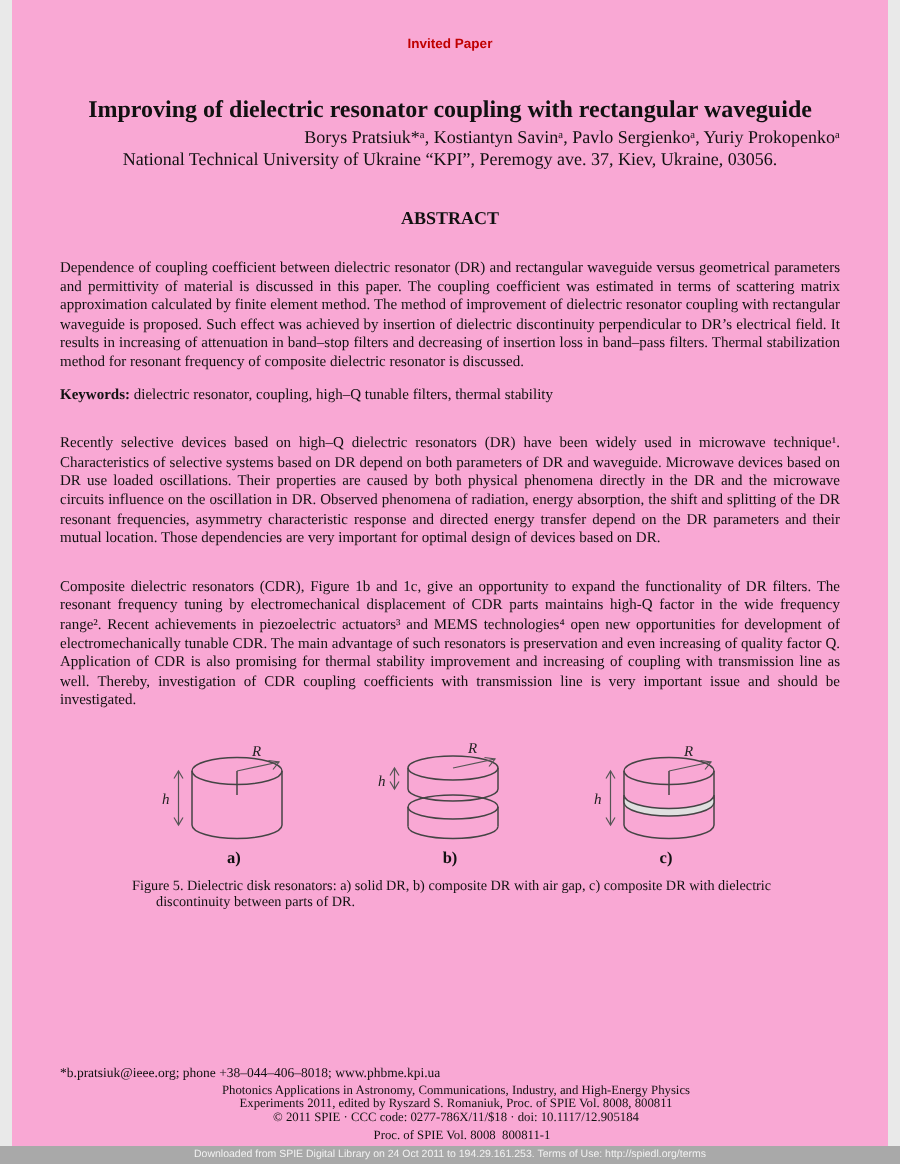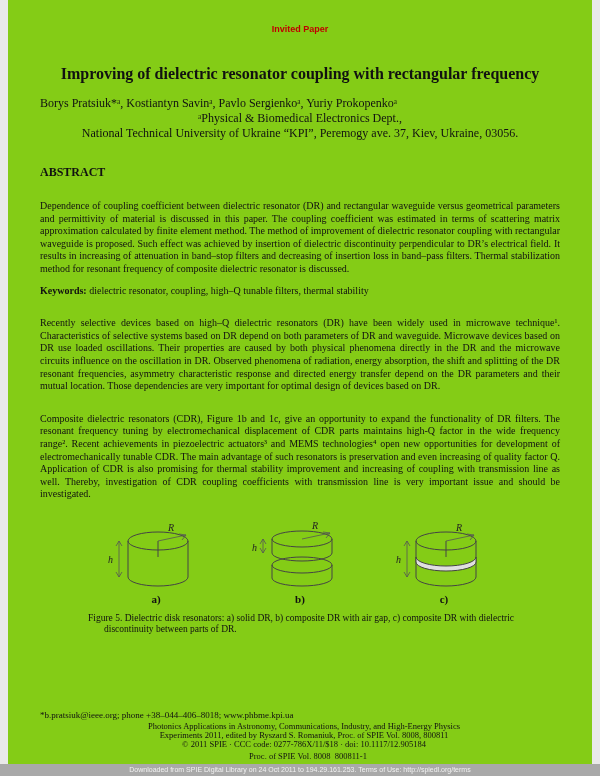--- a/index.html
+++ b/index.html
@@ -6,48 +6,47 @@
   body {
     width:600px; height:776px;
     background:#e9e9e9;
     font-family:"Liberation Serif","DejaVu Serif",serif;
     color:#111;
     position:relative;
     overflow:hidden;
   }
   .sheet {
     position:absolute; left:8px; right:8px; top:0; bottom:0;
-    background:#84cc16;
+    background:#f9a8d4;
   }
   .content { padding:0 32px; }
   .invited {
     margin-top:24px;
     text-align:center;
     font-family:"Liberation Sans","DejaVu Sans",sans-serif;
     font-size:9px; font-weight:bold;
     color:#c00000;
   }
   .title {
     margin-top:30px;
     text-align:center;
     font-size:16px; font-weight:bold;
     line-height:20px;
   }
   .authors {
-    margin-top:12px;
-    text-align:left;
+    text-align:right;
     font-size:12px; line-height:15px;
   }
   .affil {
     text-align:center;
     font-size:12px; line-height:15px;
   }
   .abstract-heading, .section-heading {
     margin-top:24px;
-    text-align:left;
+    text-align:center;
     font-size:12px; font-weight:bold;
   }
   .body-text {
     margin-top:20px;
     font-size:10px; line-height:12.6px;
     text-align:justify;
   }
   .keywords { margin-top:9px; font-size:10px; line-height:12.6px; text-align:left; }
   .keywords .kw-label { font-weight:bold; }
   .figure-row {
@@ -89,24 +88,23 @@
   }
 </style>
 </head>
 <body>
 
 <div class="sheet">
   <div class="content">
 
     <div class="invited">Invited Paper</div>
 
-    <div class="title">Improving of dielectric resonator coupling with rectangular frequency</div>
+    <div class="title">Improving of dielectric resonator coupling with rectangular waveguide</div>
 
     <div class="authors">Borys Pratsiuk*ᵃ, Kostiantyn Savinᵃ, Pavlo Sergienkoᵃ, Yuriy Prokopenkoᵃ</div>
-    <div class="affil">ᵃPhysical &amp; Biomedical Electronics Dept.,</div>
     <div class="affil">National Technical University of Ukraine “KPI”, Peremogy ave. 37, Kiev, Ukraine, 03056.</div>
 
     <div class="abstract-heading">ABSTRACT</div>
     <div class="body-text">Dependence of coupling coefficient between dielectric resonator (DR) and rectangular waveguide versus geometrical parameters and permittivity of material is discussed in this paper. The coupling coefficient was estimated in terms of scattering matrix approximation calculated by finite element method. The method of improvement of dielectric resonator coupling with rectangular waveguide is proposed. Such effect was achieved by insertion of dielectric discontinuity perpendicular to DR’s electrical field. It results in increasing of attenuation in band–stop filters and decreasing of insertion loss in band–pass filters. Thermal stabilization method for resonant frequency of composite dielectric resonator is discussed.</div>
 
     <div class="keywords"><span class="kw-label">Keywords:</span><span> dielectric resonator, coupling, high–Q tunable filters, thermal stability</span></div>
 
     <div class="body-text">Recently selective devices based on high–Q dielectric resonators (DR) have been widely used in microwave technique¹. Characteristics of selective systems based on DR depend on both parameters of DR and waveguide. Microwave devices based on DR use loaded oscillations. Their properties are caused by both physical phenomena directly in the DR and the microwave circuits influence on the oscillation in DR. Observed phenomena of radiation, energy absorption, the shift and splitting of the DR resonant frequencies, asymmetry characteristic response and directed energy transfer depend on the DR parameters and their mutual location. Those dependencies are very important for optimal design of devices based on DR.</div>
     <div class="body-text">Composite dielectric resonators (CDR), Figure 1b and 1c, give an opportunity to expand the functionality of DR filters. The resonant frequency tuning by electromechanical displacement of CDR parts maintains high-Q factor in the wide frequency range². Recent achievements in piezoelectric actuators³ and MEMS technologies⁴ open new opportunities for development of electromechanically tunable CDR. The main advantage of such resonators is preservation and even increasing of quality factor Q. Application of CDR is also promising for thermal stability improvement and increasing of coupling with transmission line as well. Thereby, investigation of CDR coupling coefficients with transmission line is very important issue and should be investigated.</div>
 

